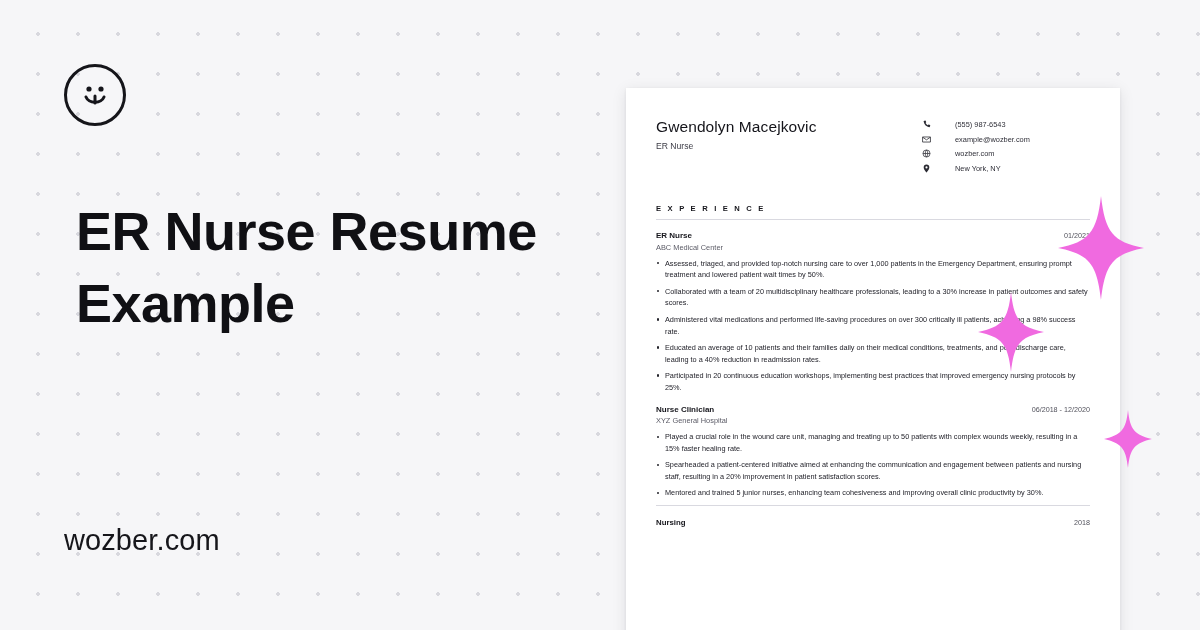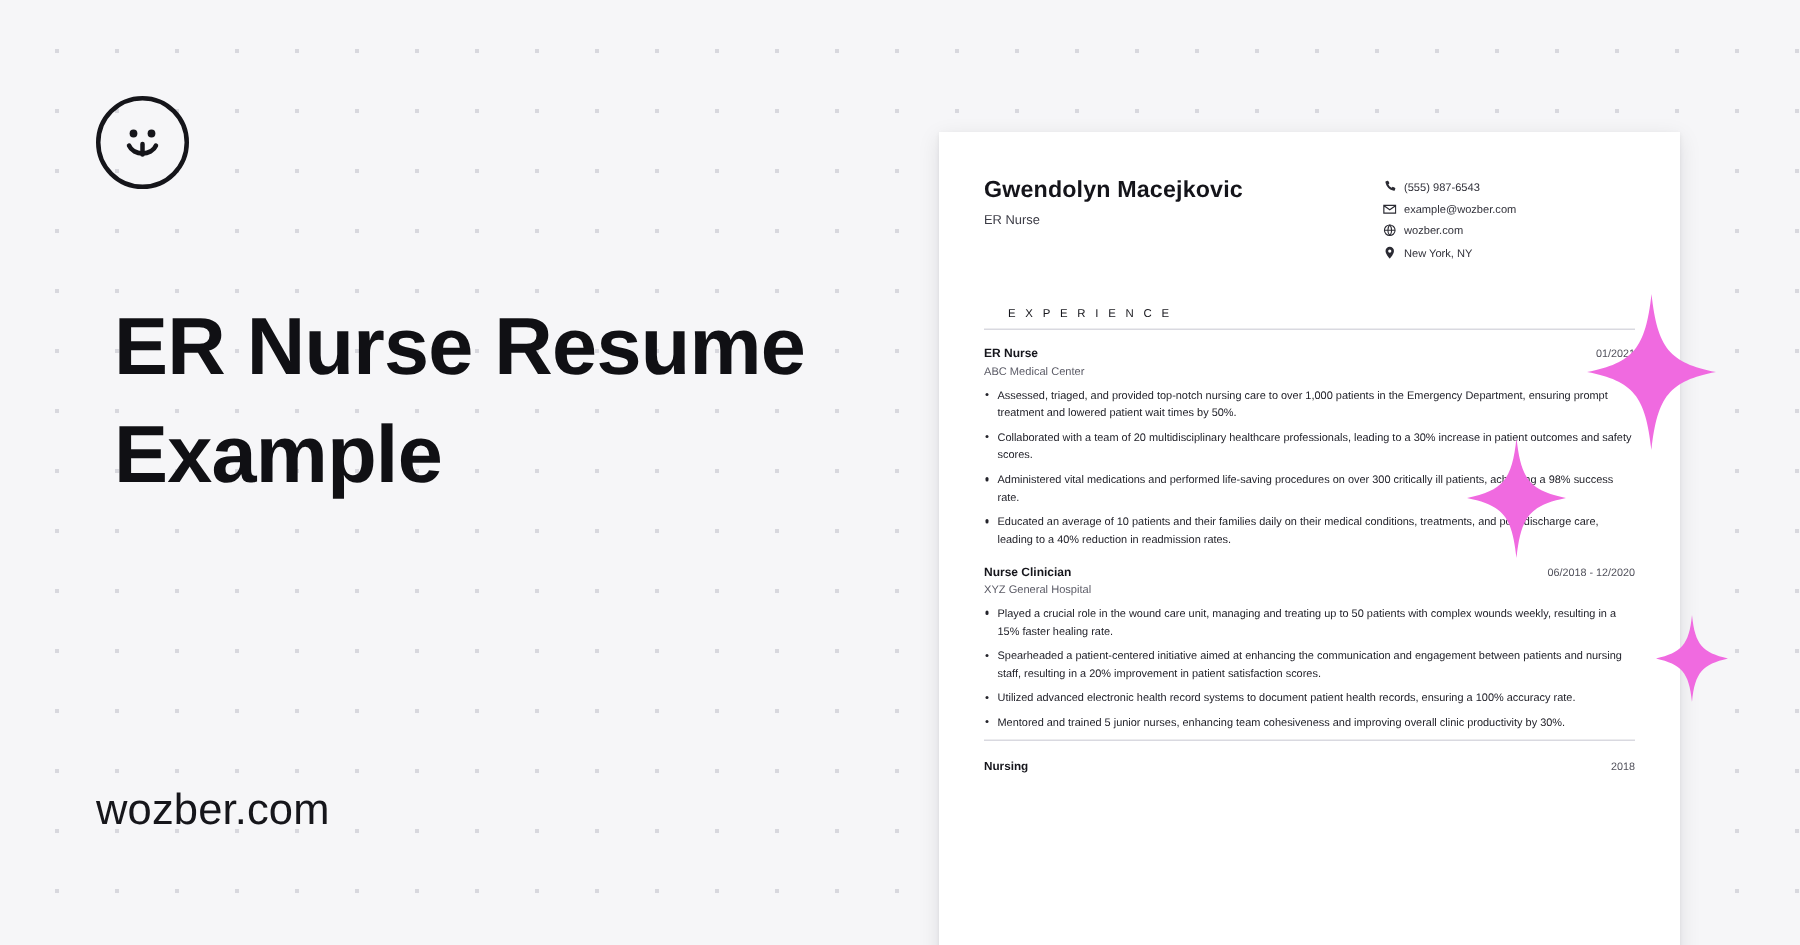--- a/index.html
+++ b/index.html
@@ -63,58 +63,57 @@
     padding: 30px 30px 0 30px;
     overflow: hidden;
   }
   .r-head {
     display: flex;
     justify-content: space-between;
     align-items: flex-start;
   }
   .r-name {
     font-size: 15.5px;
-    font-weight: 700;
+    font-weight: 400;
     color: #14141a;
     letter-spacing: 0.1px;
   }
   .r-title {
     font-size: 8.6px;
     color: #3c3c46;
     margin-top: 5px;
   }
   .contact {
     width: 168px;
     padding-top: 2px;
   }
   .contact-row {
     display: flex;
     align-items: center;
-    gap: 5px;
+    gap: 24px;
     margin-bottom: 5.5px;
   }
   .contact-row .ic {
     width: 9px; height: 9px;
     display: flex; align-items: center; justify-content: center;
     color: #2b2b33;
     flex: 0 0 9px;
   }
   .contact-row .tx {
     font-size: 7.4px;
     color: #2f2f38;
     white-space: nowrap;
   }
 
   .sec-title {
     font-size: 7.6px;
-    font-weight: 400;
+    font-weight: 700;
     letter-spacing: 2.2px;
     color: #16161c;
     margin-top: 26px;
-    margin-left: 16px;
   }
   .sec-rule {
     height: 1px;
     background: #d9d9e0;
     margin-top: 6px;
   }
 
   .job { margin-top: 11px; }
   .job-top {
     display: flex;
@@ -255,33 +254,33 @@
       <div class="job-top">
         <div class="job-role">ER Nurse</div>
         <div class="job-date">01/2021</div>
       </div>
       <div class="job-org">ABC Medical Center</div>
       <ul class="bullets">
         <li>Assessed, triaged, and provided top-notch nursing care to over 1,000 patients in the Emergency Department, ensuring prompt treatment and lowered patient wait times by 50%.</li>
         <li>Collaborated with a team of 20 multidisciplinary healthcare professionals, leading to a 30% increase in patient outcomes and safety scores.</li>
         <li>Administered vital medications and performed life-saving procedures on over 300 critically ill patients, achieving a 98% success rate.</li>
         <li>Educated an average of 10 patients and their families daily on their medical conditions, treatments, and post-discharge care, leading to a 40% reduction in readmission rates.</li>
+        <li>Participated in 20 continuous education workshops, implementing best practices that improved emergency nursing protocols by 25%.</li>
       </ul>
     </div>
 
     <div class="job">
       <div class="job-top">
         <div class="job-role">Nurse Clinician</div>
         <div class="job-date">06/2018 - 12/2020</div>
       </div>
       <div class="job-org">XYZ General Hospital</div>
       <ul class="bullets">
         <li>Played a crucial role in the wound care unit, managing and treating up to 50 patients with complex wounds weekly, resulting in a 15% faster healing rate.</li>
         <li>Spearheaded a patient-centered initiative aimed at enhancing the communication and engagement between patients and nursing staff, resulting in a 20% improvement in patient satisfaction scores.</li>
-        <li>Utilized advanced electronic health record systems to document patient health records, ensuring a 100% accuracy rate.</li>
         <li>Mentored and trained 5 junior nurses, enhancing team cohesiveness and improving overall clinic productivity by 30%.</li>
       </ul>
     </div>
 
     <div class="sec-rule"></div>
 
     <div class="edu">
       <div class="edu-top">
         <div class="edu-deg">Nursing</div>
         <div class="edu-year">2018</div>

